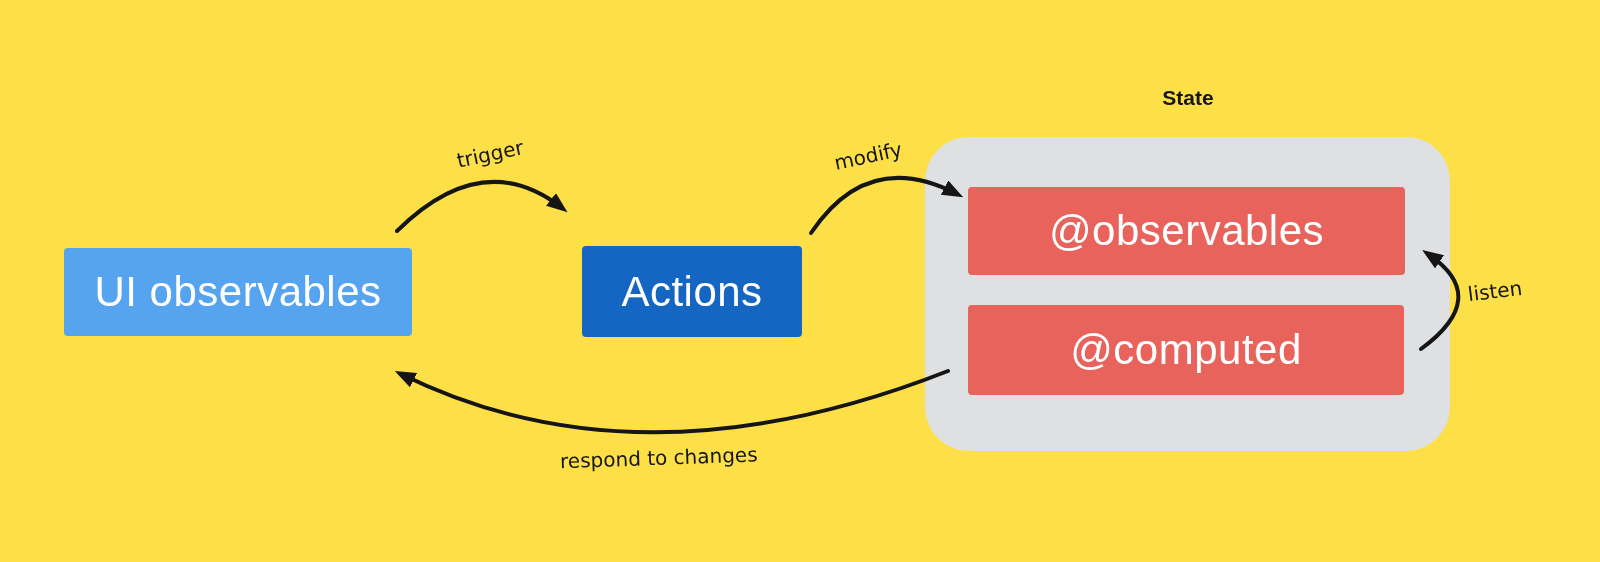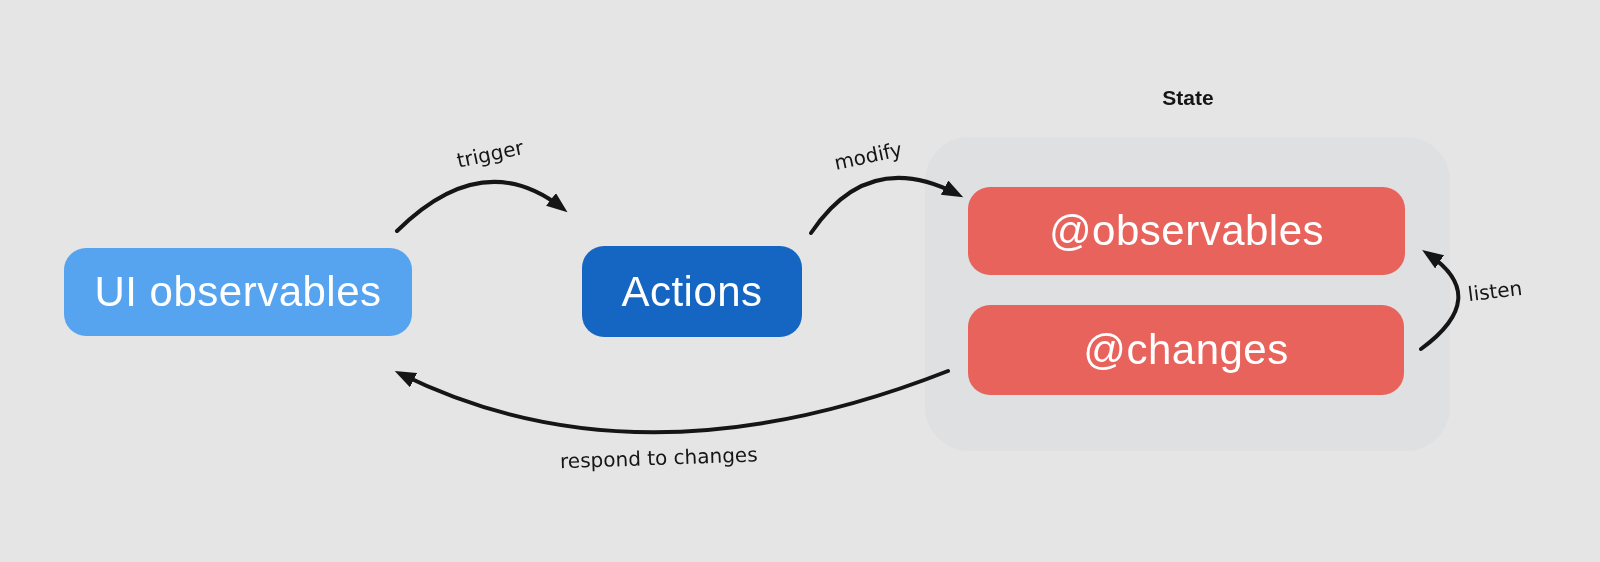--- a/index.html
+++ b/index.html
@@ -1,23 +1,23 @@
 <!DOCTYPE html>
 <html><head>
 <meta charset="utf-8">
 <style>
   html,body{margin:0;padding:0;background:#ffffff;}
   .canvas{
-    position:relative;width:1600px;height:562px;background:#e5e5e5;
+    position:relative;width:1600px;height:562px;background:#fde047;
     font-family:"Liberation Sans",sans-serif;overflow:hidden;
   }
   .node{
     position:absolute;display:flex;align-items:center;justify-content:center;
     color:#ffffff;font-weight:300;font-size:42px;letter-spacing:0.5px;
-    border-radius:22px;
+    border-radius:4px;
   }
   #node-ui{left:64px;top:248px;width:348px;height:88px;background:#56A4F0;}
   #node-actions{left:582px;top:246px;width:220px;height:91px;background:#1566C2;}
   .state-group{
     position:absolute;left:925px;top:137px;width:525px;height:314px;
     border-radius:44px;background:#DFE0E2;
   }
   #node-observables{left:968px;top:187px;width:437px;height:88px;background:#E8635C;}
   #node-computed{left:968px;top:305px;width:436px;height:90px;background:#E8635C;}
   .state-title{
@@ -50,21 +50,21 @@
 
   <div class="node" id="node-actions" style="background-color: rgb(21, 102, 194);">
     <span style="color: rgb(255, 255, 255);">Actions</span>
   </div>
 
   <div class="node" id="node-observables" style="background-color: rgb(232, 99, 92);">
     <span style="color: rgb(255, 255, 255);">@observables</span>
   </div>
 
   <div class="node" id="node-computed" style="background-color: rgb(232, 99, 92);">
-    <span style="color: rgb(255, 255, 255);">@changes</span>
+    <span style="color: rgb(255, 255, 255);">@computed</span>
   </div>
 
   <svg class="arrows" viewBox="0 0 1600 562" xmlns="http://www.w3.org/2000/svg">
     <defs>
       <marker id="ah" markerUnits="userSpaceOnUse" markerWidth="22" markerHeight="17" refX="14" refY="8" orient="auto">
         <path d="M0,0 L21,8 L0,16 Z" fill="#151515" style="fill: rgb(21, 21, 21);"></path>
       </marker>
     </defs>
     <path class="arrow" d="M 397 231 Q 483 146 562 208" marker-end="url(#ah)" style="stroke: rgb(21, 21, 21);"></path>
     <path class="arrow" d="M 811 233 Q 868 148 957 194" marker-end="url(#ah)" style="stroke: rgb(21, 21, 21);"></path>

